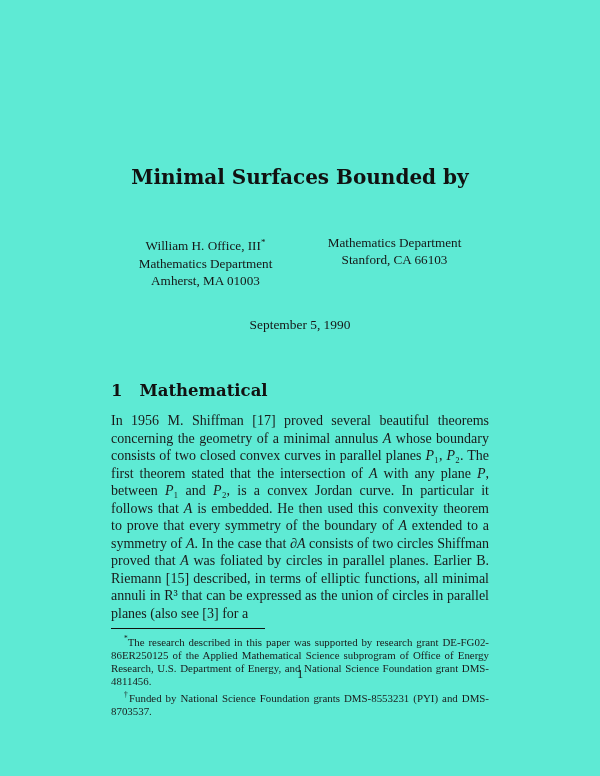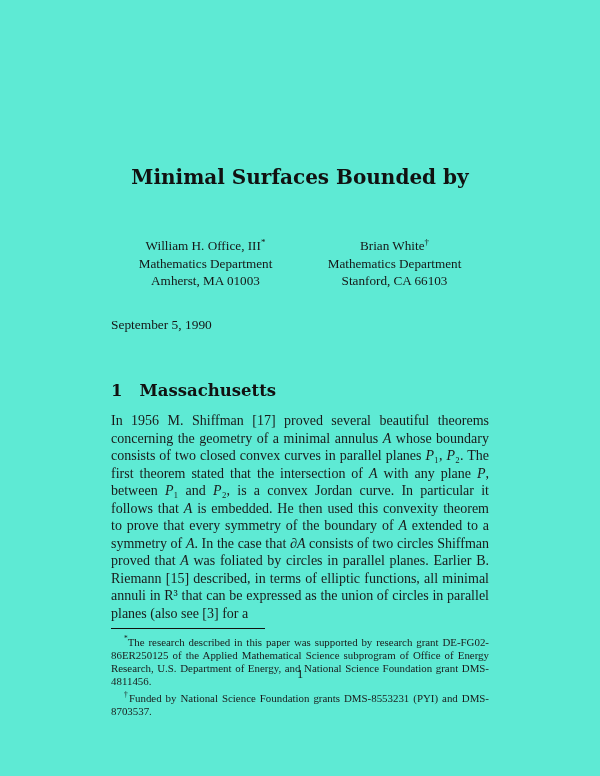--- a/index.html
+++ b/index.html
@@ -38,21 +38,21 @@
     line-height: 17.3px;
   }
   .author-name sup, .fn-marker {
     font-size: 68%;
   }
   .date-line {
     position: absolute;
     top: 317px;
     left: 111px;
     width: 378px;
-    text-align: left;
+    text-align: center;
     font-size: 13.4px;
   }
   .main-col {
     position: absolute;
     top: 380px;
     left: 111px;
     width: 378px;
   }
   .section-heading {
     font-family: "DejaVu Serif", "Liberation Serif", serif;
@@ -106,30 +106,29 @@
     <div>Minimal Surfaces Bounded by</div>
   </div>
 
   <div class="authors-row">
     <div class="author-col">
       <div class="author-name"><span>William H. Office, III</span><sup>*</sup></div>
       <div>Mathematics Department</div>
       <div>Amherst, MA 01003</div>
     </div>
     <div class="author-col">
-      <div class="author-name"><span>Brian White</span><sup>†</sup></div>
       <div>Mathematics Department</div>
       <div>Stanford, CA 66103</div>
     </div>
   </div>
 
   <div class="date-line">September 5, 1990</div>
 
   <div class="main-col">
-    <h2 class="section-heading"><span class="section-number">1</span><span>Massachusetts</span></h2>
+    <h2 class="section-heading"><span class="section-number">1</span><span>Mathematical</span></h2>
 
     <p class="body-par">In 1956 M. Shiffman [17] proved several beautiful theorems concerning the geometry of a minimal annulus <i>A</i> whose boundary consists of two closed convex curves in parallel planes <i>P</i>₁, <i>P</i>₂. The first theorem stated that the intersection of <i>A</i> with any plane <i>P</i>, between <i>P</i>₁ and <i>P</i>₂, is a convex Jordan curve. In particular it follows that <i>A</i> is embedded. He then used this convexity theorem to prove that every symmetry of the boundary of <i>A</i> extended to a symmetry of <i>A</i>. In the case that <i>∂A</i> consists of two circles Shiffman proved that <i>A</i> was foliated by circles in parallel planes. Earlier B. Riemann [15] described, in terms of elliptic functions, all minimal annuli in R³ that can be expressed as the union of circles in parallel planes (also see [3] for a</p>
 
     <div class="footnote-rule"></div>
 
     <div class="footnotes">
       <p><sup class="fn-marker">*</sup><span>The research described in this paper was supported by research grant DE-FG02-86ER250125 of the Applied Mathematical Science subprogram of Office of Energy Research, U.S. Department of Energy, and National Science Foundation grant DMS-4811456.</span></p>
       <p><sup class="fn-marker">†</sup><span>Funded by National Science Foundation grants DMS-8553231 (PYI) and DMS-8703537.</span></p>
     </div>
   </div>

